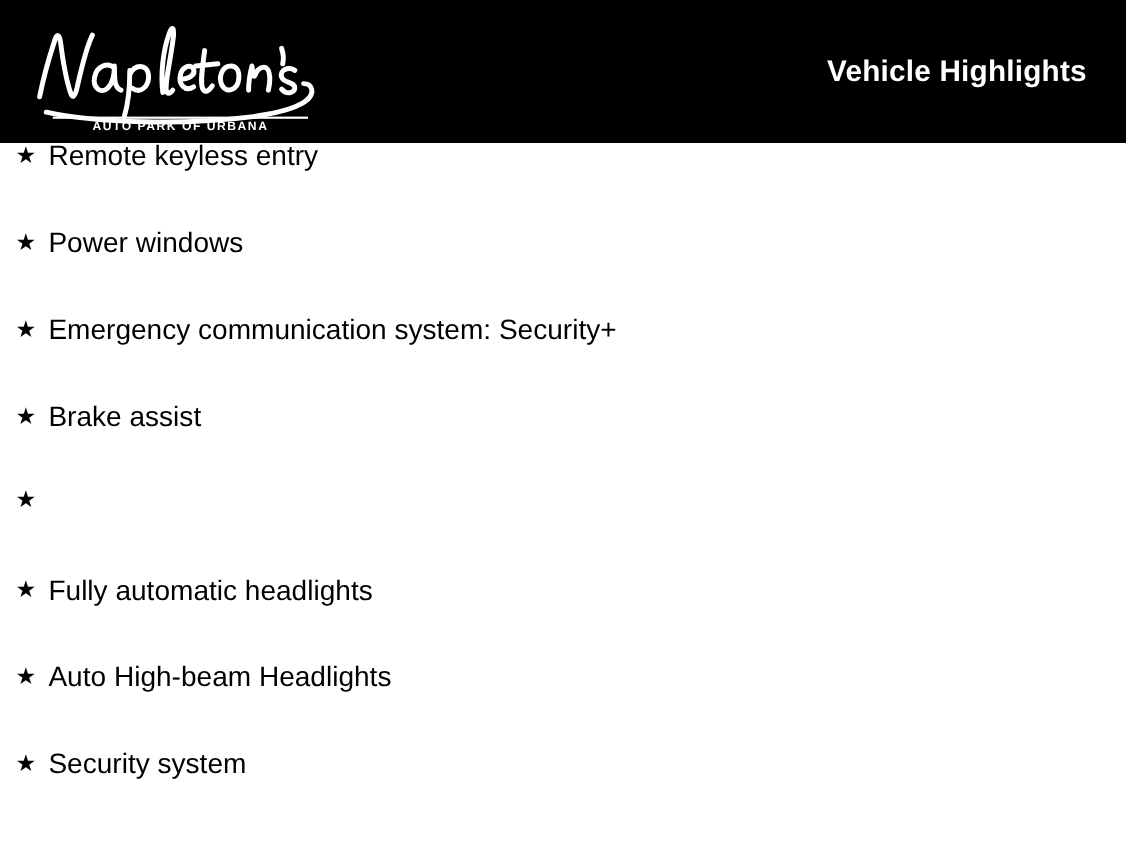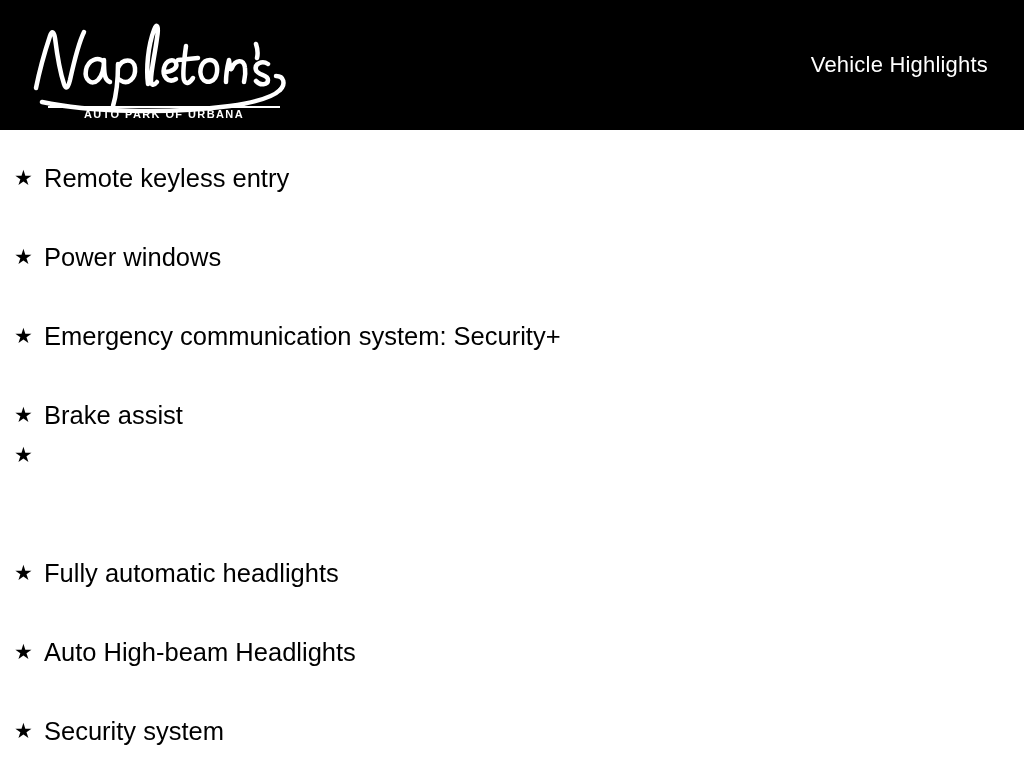--- a/index.html
+++ b/index.html
@@ -37,22 +37,22 @@
   .brand-logo {
     position: relative;
     width: 290px;
     height: 110px;
     display: block;
     text-decoration: underline;
   }
 
   .header-title {
     color: #ffffff;
-    font-size: 22px;
-    font-weight: 400;
+    font-size: 27px;
+    font-weight: 700;
     letter-spacing: 0.2px;
     white-space: nowrap;
     line-height: 1;
   }
 
   
   .features {
     list-style: none;
     margin: 0;
     padding: 0;
@@ -77,21 +77,20 @@
     font-size: 21px;
     line-height: 1;
     transform: translateY(-2px);
   }
 
   .feature-text {
     color: #000000;
     font-size: 25.5px;
     line-height: 1;
     white-space: nowrap;
-    margin-top: 36px;
   }
 
   
   .brand-logo svg {
     display: block;
     width: 290px;
     height: 110px;
   }
 </style>
 </head>

